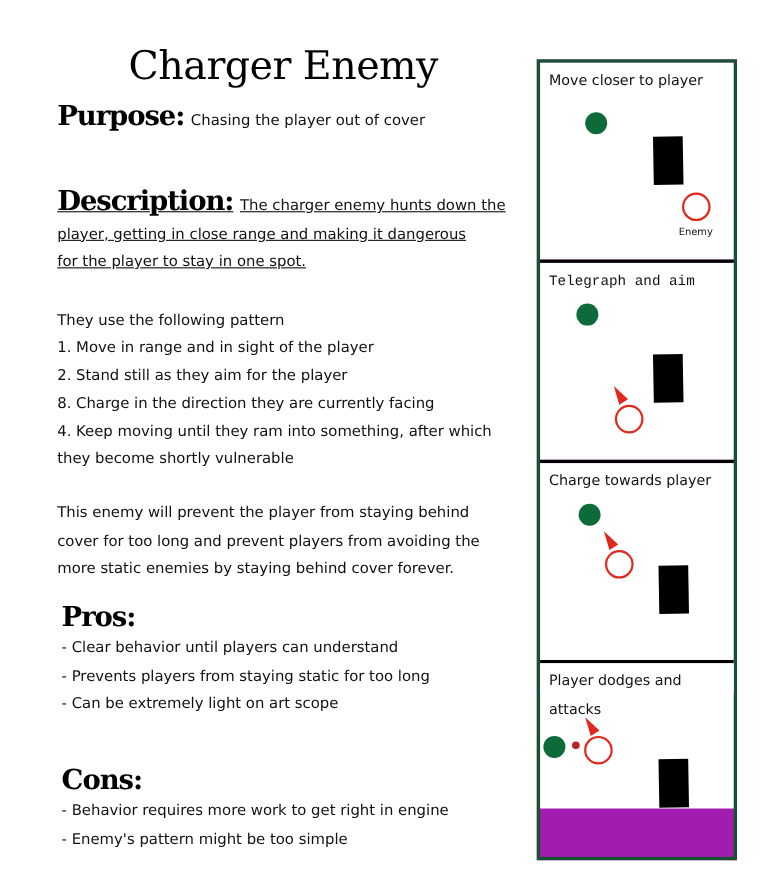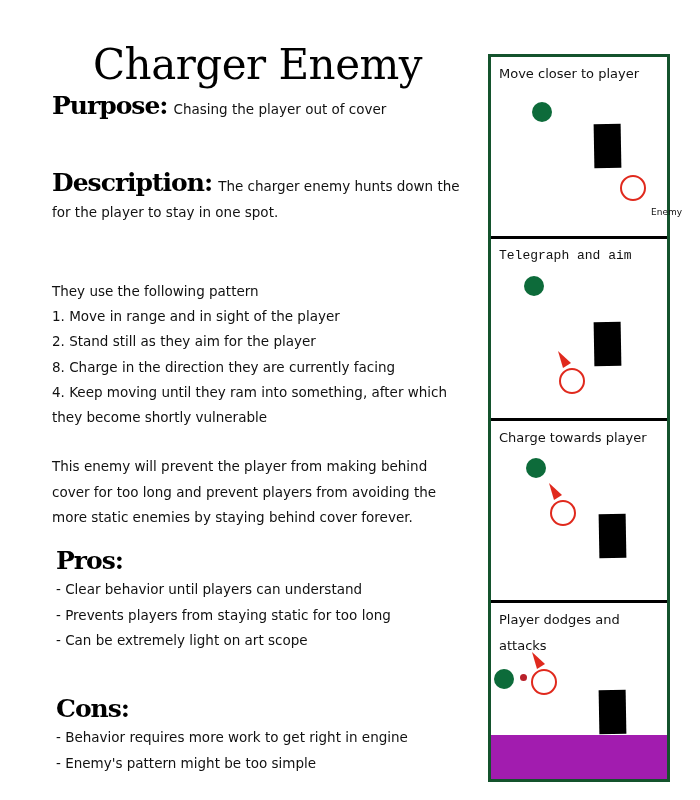--- a/index.html
+++ b/index.html
@@ -1,24 +1,24 @@
 <!DOCTYPE html>
 <html><head>
   <meta charset="utf-8">
   <style>
     html, body { margin: 0; padding: 0; background: #ffffff; }
     body { width: 700px; height: 800px; position: relative; overflow: hidden;
            font-family: "DejaVu Sans", sans-serif; color: #111; }
     .title { position: absolute; left: 0; width: 515px; top: 40px; text-align: center;
-             font-family: "DejaVu Serif", serif; font-size: 42px; letter-spacing: -0.5px; color: #000; }
+             font-family: "DejaVu Serif", serif; font-size: 36px; letter-spacing: -0.5px; color: #000; }
     .heading { font-family: "DejaVu Serif", serif; font-weight: bold; color: #000; letter-spacing: -1px; }
     .purpose { position: absolute; left: 52px; top: 91px; }
     .purpose .heading { font-size: 25px; }
     .purpose .inline { font-size: 13.5px; margin-left: 6px; }
-    .desc { position: absolute; left: 52px; top: 170px; width: 420px; }
+    .desc { position: absolute; left: 52px; top: 170px; width: 420px; text-decoration: underline; }
     .desc .heading { font-size: 25px; }
     .desc .inline { font-size: 13.5px; margin-left: 6px; }
     .desc-block { line-height: 25.5px; font-size: 13.5px; }
     .pattern { position: absolute; left: 52px; top: 279px; width: 420px; }
     .pattern .line { height: 25.2px; line-height: 25px; font-size: 13.5px; white-space: nowrap; }
     .closing { position: absolute; left: 52px; top: 454px; width: 410px; }
     .closing .line { height: 25.5px; line-height: 25px; font-size: 13.5px; white-space: nowrap; }
     .pros { position: absolute; left: 56px; top: 545px; }
     .cons { position: absolute; left: 56px; top: 693px; }
     .pros .heading, .cons .heading { font-size: 25px; line-height: 32px; }
@@ -26,51 +26,52 @@
 
     .storyboard { position: absolute; left: 488px; top: 54px; width: 176px; height: 722px;
                   border: 3px solid #14532d; background: #a21caf; }
     .panel { position: absolute; left: 0; width: 176px; background: #fff; }
     .panel-divider { position: absolute; left: 0; width: 176px; height: 3px; background: #000; }
     .panel-title { position: absolute; left: 8px; top: 4px; font-size: 13px; line-height: 26px;
                    color: #111; width: 165px; }
     .player-dot { position: absolute; width: 20px; height: 20px; border-radius: 50%; background: #0d6b3a; }
     .cover-block { position: absolute; width: 27px; height: 44px; background: #000; transform: rotate(-1deg); }
     .enemy-ring { position: absolute; width: 22px; height: 22px; border: 2px solid #e0291d; border-radius: 50%; background: #fff; }
-    .enemy-label { position: absolute; font-size: 9px; color: #111; margin-left: 34px; }
+    .enemy-label { position: absolute; font-size: 9px; color: #111; }
     .bullet-dot { position: absolute; width: 7px; height: 7px; border-radius: 50%; background: #b8202a; }
     svg.pointer { position: absolute; overflow: visible; }
   </style>
 </head>
 <body>
 
 <div class="title">Charger Enemy</div>
 
 <div class="purpose">
   <span class="heading">Purpose:</span><span class="inline">Chasing the player out of cover</span>
 </div>
 
 <div class="desc">
   <div class="desc-block">
     <span class="heading">Description:</span><span class="inline">The charger enemy hunts down the</span>
   </div>
+  <div class="desc-block">player, getting in close range and making it dangerous</div>
   <div class="desc-block">for the player to stay in one spot.</div>
 </div>
 
 <div class="pattern">
   <div class="line">They use the following pattern</div>
   <div class="line">1. Move in range and in sight of the player</div>
   <div class="line">2. Stand still as they aim for the player</div>
   <div class="line">8. Charge in the direction they are currently facing</div>
   <div class="line">4. Keep moving until they ram into something, after which</div>
   <div class="line">they become shortly vulnerable</div>
 </div>
 
 <div class="closing">
-  <div class="line">This enemy will prevent the player from making behind</div>
+  <div class="line">This enemy will prevent the player from staying behind</div>
   <div class="line">cover for too long and prevent players from avoiding the</div>
   <div class="line">more static enemies by staying behind cover forever.</div>
 </div>
 
 <div class="pros list">
   <div class="heading">Pros:</div>
   <div class="line">- Clear behavior until players can understand</div>
   <div class="line">- Prevents players from staying static for too long</div>
   <div class="line">- Can be extremely light on art scope</div>
 </div>

